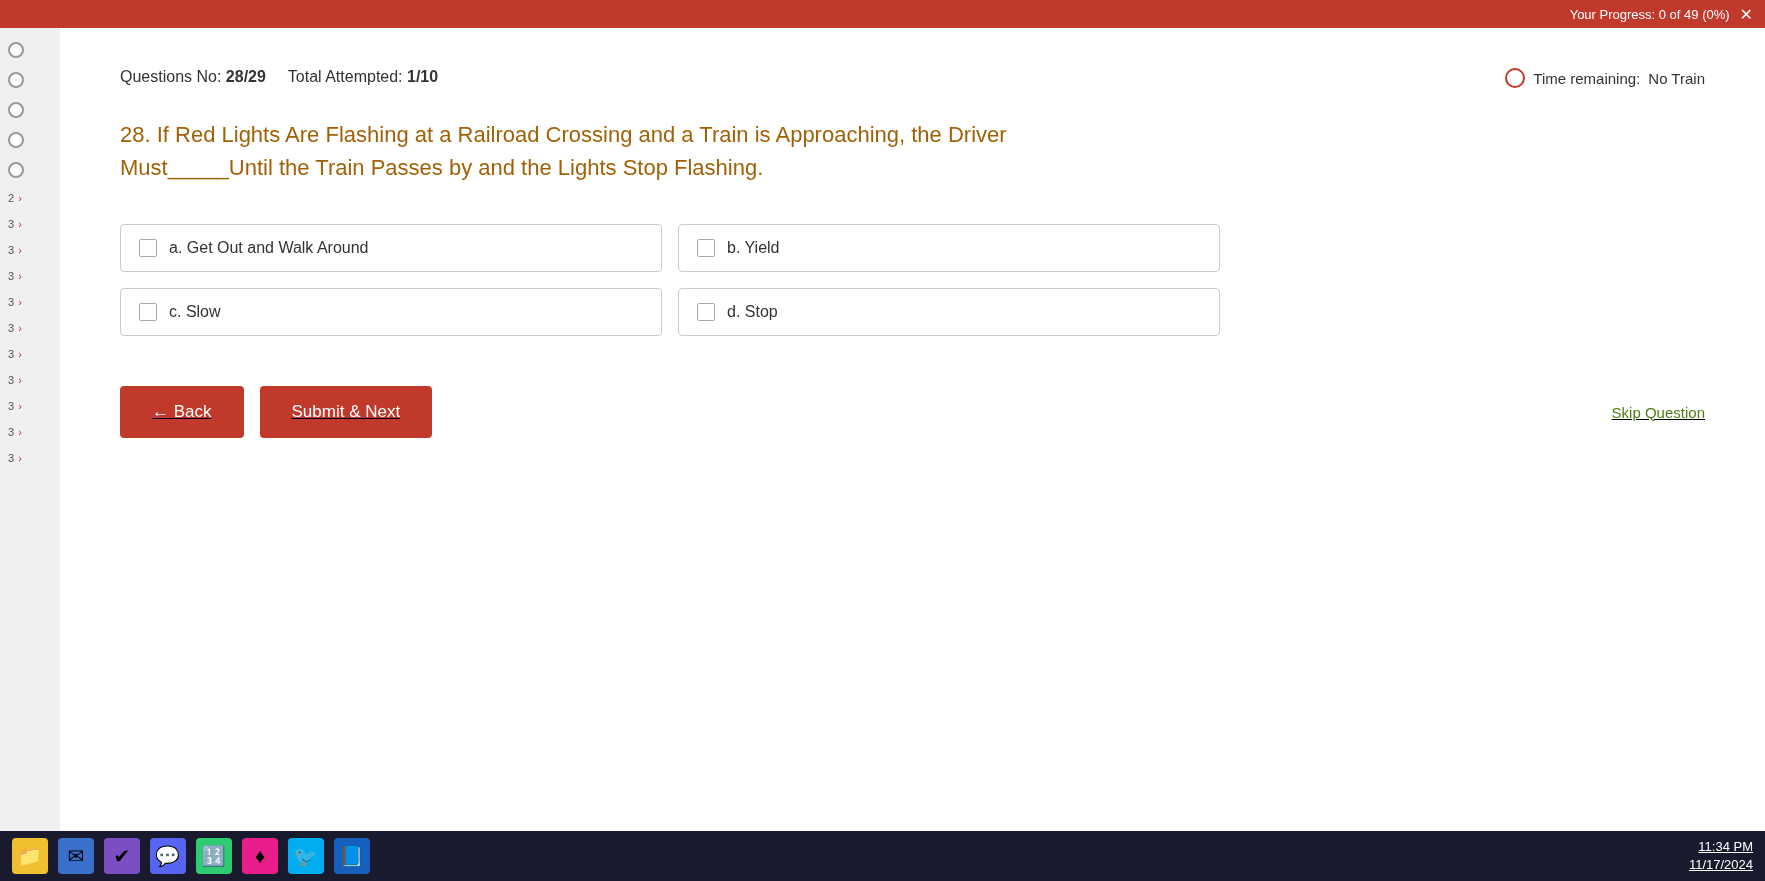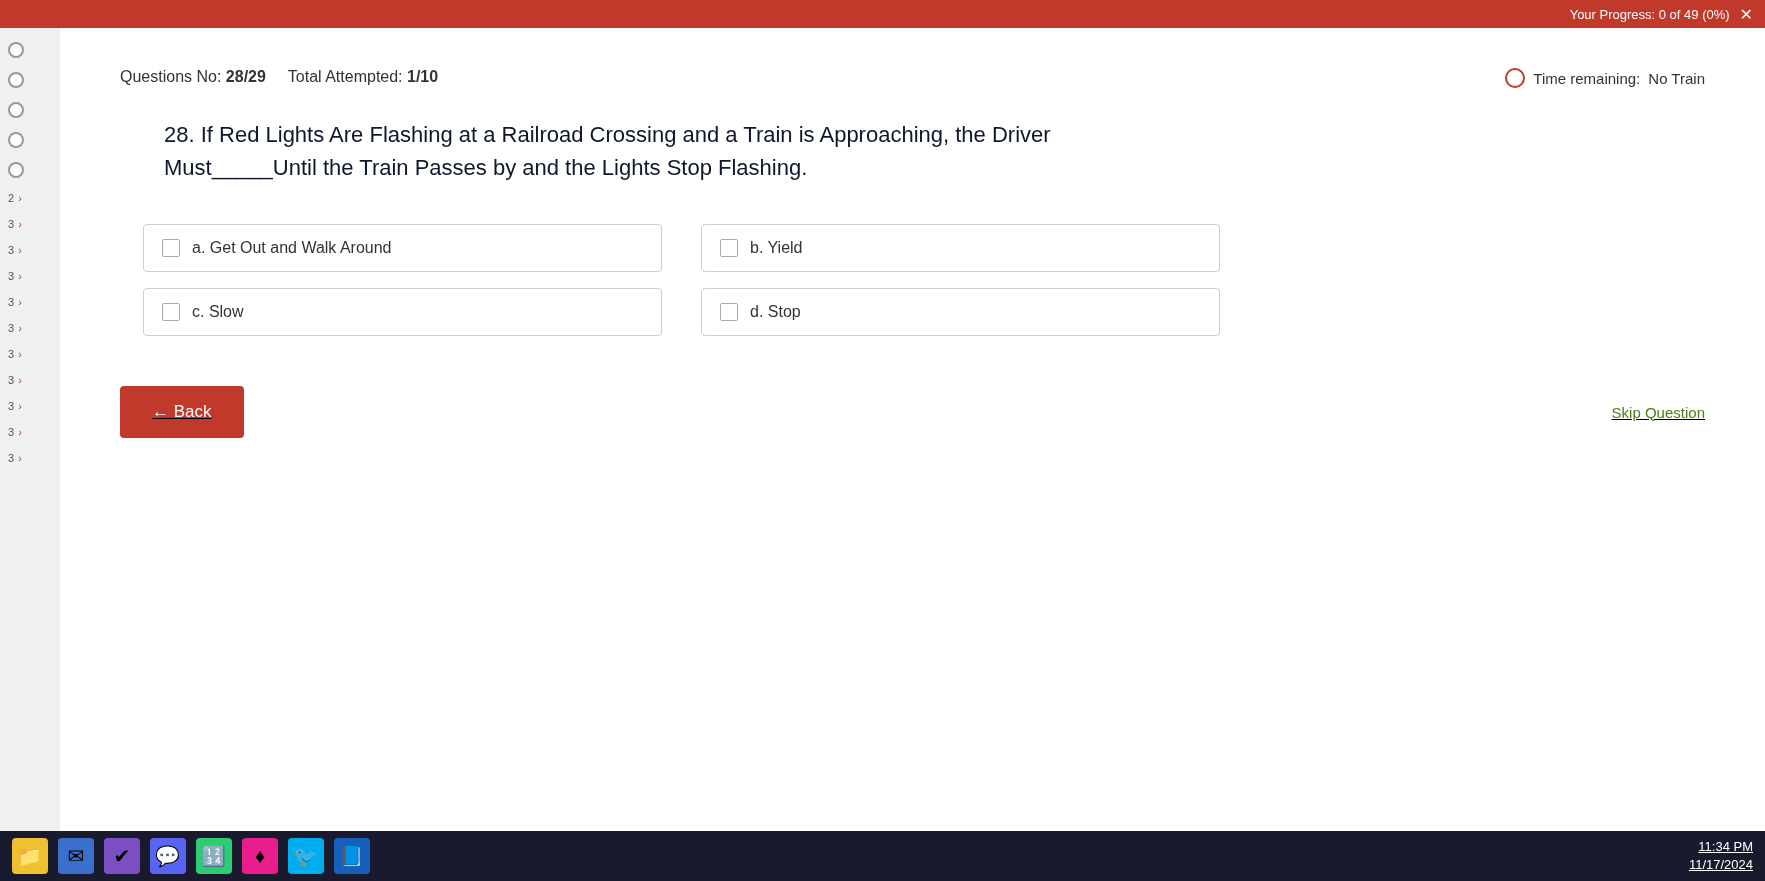--- a/index.html
+++ b/index.html
@@ -114,25 +114,24 @@
       width: 20px;
       height: 20px;
       border-radius: 50%;
       border: 2px solid #c0392b;
       background: white;
     }
 
     
     .question-text {
       font-size: 22px;
-      color: #0f172a;
+      color: #a16207;
       line-height: 1.5;
       margin-bottom: 40px;
       max-width: 960px;
-      margin-left: 44px;
     }
 
     
     .options-grid {
       display: grid;
       grid-template-columns: 1fr 1fr;
       gap: 16px;
       max-width: 1100px;
       margin-bottom: 50px;
     }
@@ -140,21 +139,20 @@
       display: flex;
       align-items: center;
       gap: 12px;
       border: 1px solid #ccc;
       border-radius: 4px;
       padding: 14px 18px;
       cursor: pointer;
       background: white;
       font-size: 16px;
       color: #333;
-      margin-left: 23px;
     }
     .option-checkbox {
       width: 18px;
       height: 18px;
       border: 1.5px solid #aaa;
       border-radius: 2px;
       flex-shrink: 0;
       background: white;
     }
 
@@ -340,20 +338,21 @@
       <span>c. Slow</span>
     </div>
     <div class="option-item">
       <div class="option-checkbox"></div>
       <span>d. Stop</span>
     </div>
   </div>
 
   <div class="buttons-row">
     <button class="btn-back">← Back</button>
+    <button class="btn-submit">Submit &amp; Next</button>
     <button class="btn-skip">Skip Question</button>
   </div>
 
 </div>
 
 <div class="taskbar">
   <div class="taskbar-icon yellow">📁</div>
   <div class="taskbar-icon blue">✉</div>
   <div class="taskbar-icon purple">✔</div>
   <div class="taskbar-icon discord">💬</div>

